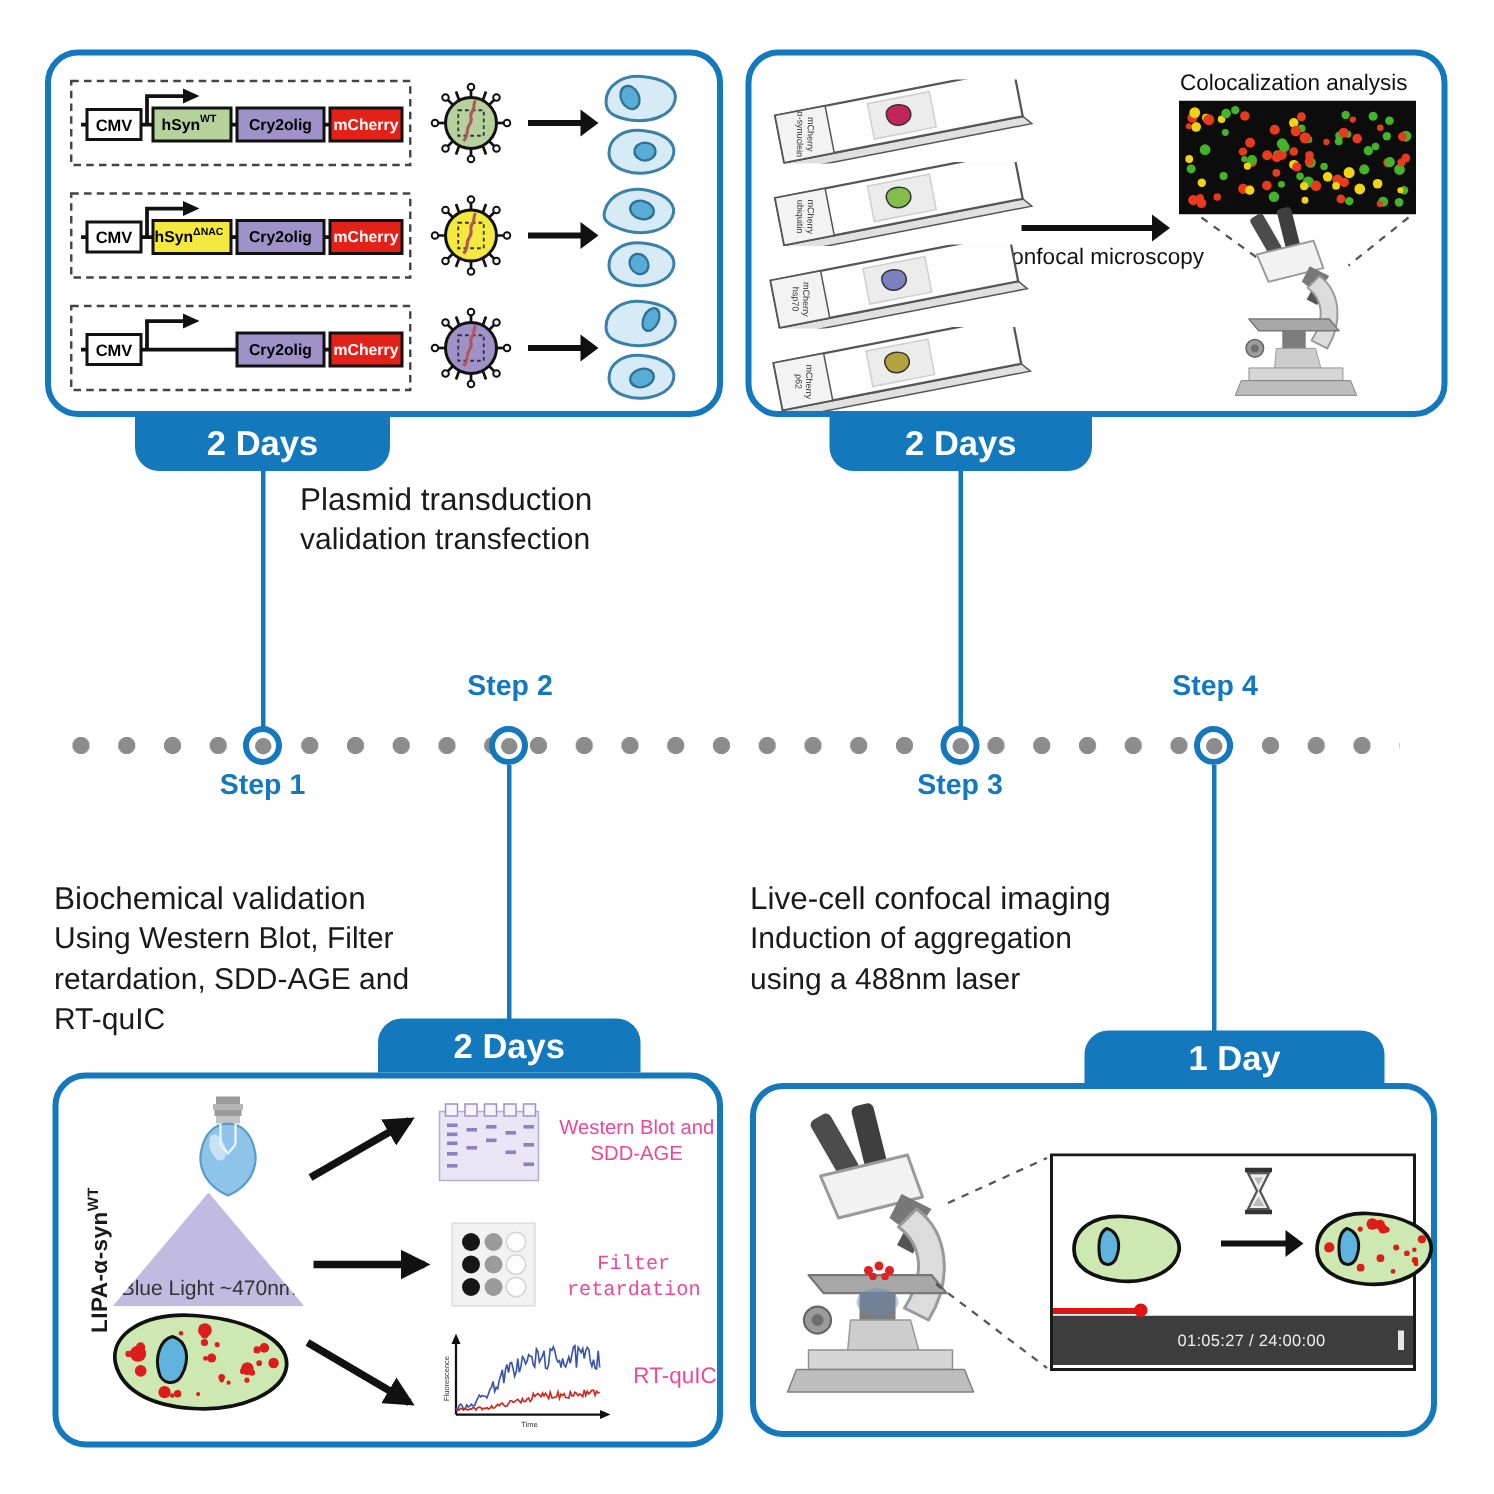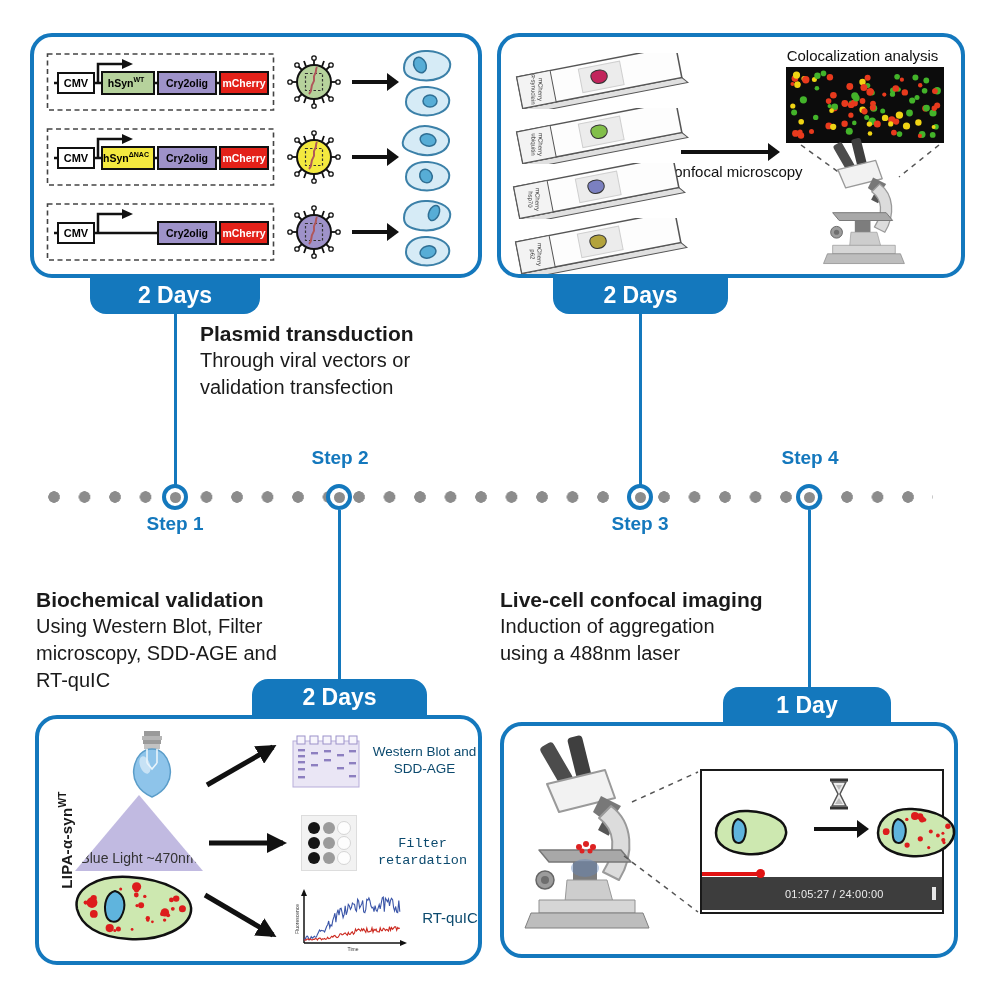--- a/index.html
+++ b/index.html
@@ -14,35 +14,35 @@
   .vline{position:absolute;width:3px;background:var(--accent);z-index:1;}
   .dots{position:absolute;left:47px;top:490px;width:886px;height:14px;
         background-image:radial-gradient(circle at 7px 7px,#8c8c8c 0 5.5px,rgba(0,0,0,0) 6px);
         background-size:30.5px 14px;background-repeat:repeat-x;}
   .ring{position:absolute;width:18px;height:18px;border:4px solid var(--accent);border-radius:50%;
         background:#fff;display:flex;align-items:center;justify-content:center;z-index:2;}
   .ring::after{content:"";width:11px;height:11px;border-radius:50%;background:#8c8c8c;}
   .step-label{position:absolute;width:130px;text-align:center;color:var(--accent);
               font-weight:bold;font-size:19px;}
   .block{position:absolute;line-height:27px;font-size:20px;}
-  .block .h{font-weight:bold;font-size:21px;}
+  .block .h{font-weight:normal;font-size:21px;}
   .prow{position:absolute;left:12px;display:flex;align-items:center;gap:10px;height:70px;}
   .arrow-right{position:relative;height:4px;background:#111;}
   .arrow-right::after{content:"";position:absolute;right:-11px;top:-7.5px;width:0;height:0;
         border-left:12px solid #111;border-top:9px solid transparent;border-bottom:9px solid transparent;}
   .abs{position:absolute;}
   .coloc-title{position:absolute;font-size:15px;font-weight:normal;text-align:center;color:#111;}
   .arrow-label{position:absolute;font-size:15px;text-align:center;color:#111;}
   .side-label{position:absolute;width:210px;height:22px;transform:rotate(-90deg);
               font-weight:bold;font-size:15px;text-align:center;letter-spacing:.3px;}
   .cone{position:absolute;clip-path:polygon(50% 0,0 100%,100% 100%);
         background:rgba(182,174,220,0.85);}
   .cone-label{position:absolute;bottom:5px;left:0;width:100%;text-align:center;
               font-size:14px;color:#333;}
-  .assay-label{position:absolute;font-size:13.5px;text-align:center;color:#0c4a6e;line-height:17px;}
+  .assay-label{position:absolute;font-size:13.5px;text-align:center;color:#ec4899;line-height:17px;}
   .filter-card{position:absolute;background:#f2f2f2;border:1px solid #ddd;
                display:grid;grid-template-columns:repeat(3,1fr);place-items:center;padding:5px;box-sizing:border-box;}
   .filter-card i{width:12px;height:12px;border-radius:50%;display:block;}
   .player{position:absolute;border:2px solid #1a1a1a;background:#fff;box-sizing:border-box;}
   .viewport{position:relative;height:100px;background:#fff;}
   .progress{position:relative;height:6px;background:#fff;}
   .progress .played{position:absolute;left:0;top:1px;height:4px;background:#e11212;}
   .progress .knob{position:absolute;top:-2px;width:9px;height:9px;border-radius:50%;background:#e11212;}
   .controls{height:33px;background:#3d3d3d;display:flex;align-items:center;padding:0 11px;gap:24px;}
   .vtime{color:#ececec;font-size:11px;letter-spacing:.2px;white-space:nowrap;}
@@ -403,48 +403,47 @@
         </g>
         <rect x="72" y="12" width="42" height="24" fill="#ececec" stroke="#cfcfcf"></rect>
         <path d="M85,18 C90,15 98,17 99,22 C100,27 95,31 89,30 C83,29 81,21 85,18 Z" stroke="#333" stroke-width="1" fill="#b3a33c"></path>
       </g>
     </svg>
   </section>
 
   <div class="badge top" style="left:90px;top:277px;width:170px;height:37px;">2 Days</div>
   <div class="badge top" style="left:553px;top:277px;width:175px;height:37px;">2 Days</div>
   <div class="badge bottom" style="left:252px;top:679px;width:175px;height:36px;">2 Days</div>
-  <div class="badge bottom" style="left:723px;top:687px;width:168px;height:36px;">1 Day</div>
+  <div class="badge bottom" style="left:723px;top:687px;width:200px;height:36px;">1 Day</div>
 
   <div class="vline" style="left:174px;top:313px;height:172px;"></div>
   <div class="vline" style="left:338px;top:510px;height:170px;"></div>
   <div class="vline" style="left:639px;top:313px;height:172px;"></div>
   <div class="vline" style="left:808px;top:510px;height:178px;"></div>
 
   <div class="dots"></div>
 
   <div class="ring" style="left:162px;top:484px;"></div>
   <div class="ring" style="left:326px;top:484px;"></div>
   <div class="ring" style="left:627px;top:484px;"></div>
   <div class="ring" style="left:796px;top:484px;"></div>
 
   <div class="step-label" style="left:110px;top:513px;">Step 1</div>
   <div class="step-label" style="left:275px;top:447px;">Step 2</div>
   <div class="step-label" style="left:575px;top:513px;">Step 3</div>
   <div class="step-label" style="left:745px;top:447px;">Step 4</div>
 
   <div class="block" style="left:200px;top:320px;">
     <div class="h">Plasmid transduction</div>
-    <div>Through viral vectors or</div>
     <div>validation transfection</div>
   </div>
   <div class="block" style="left:36px;top:586px;">
     <div class="h">Biochemical validation</div>
     <div>Using Western Blot, Filter</div>
-    <div>microscopy, SDD-AGE and</div>
+    <div>retardation, SDD-AGE and</div>
     <div>RT-quIC</div>
   </div>
   <div class="block" style="left:500px;top:586px;">
     <div class="h">Live-cell confocal imaging</div>
     <div>Induction of aggregation</div>
     <div>using a 488nm laser</div>
   </div>
 
   <section class="box" style="left:35px;top:715px;width:447px;height:250px;">
     <div class="side-label" style="left:-76px;top:110px;">

